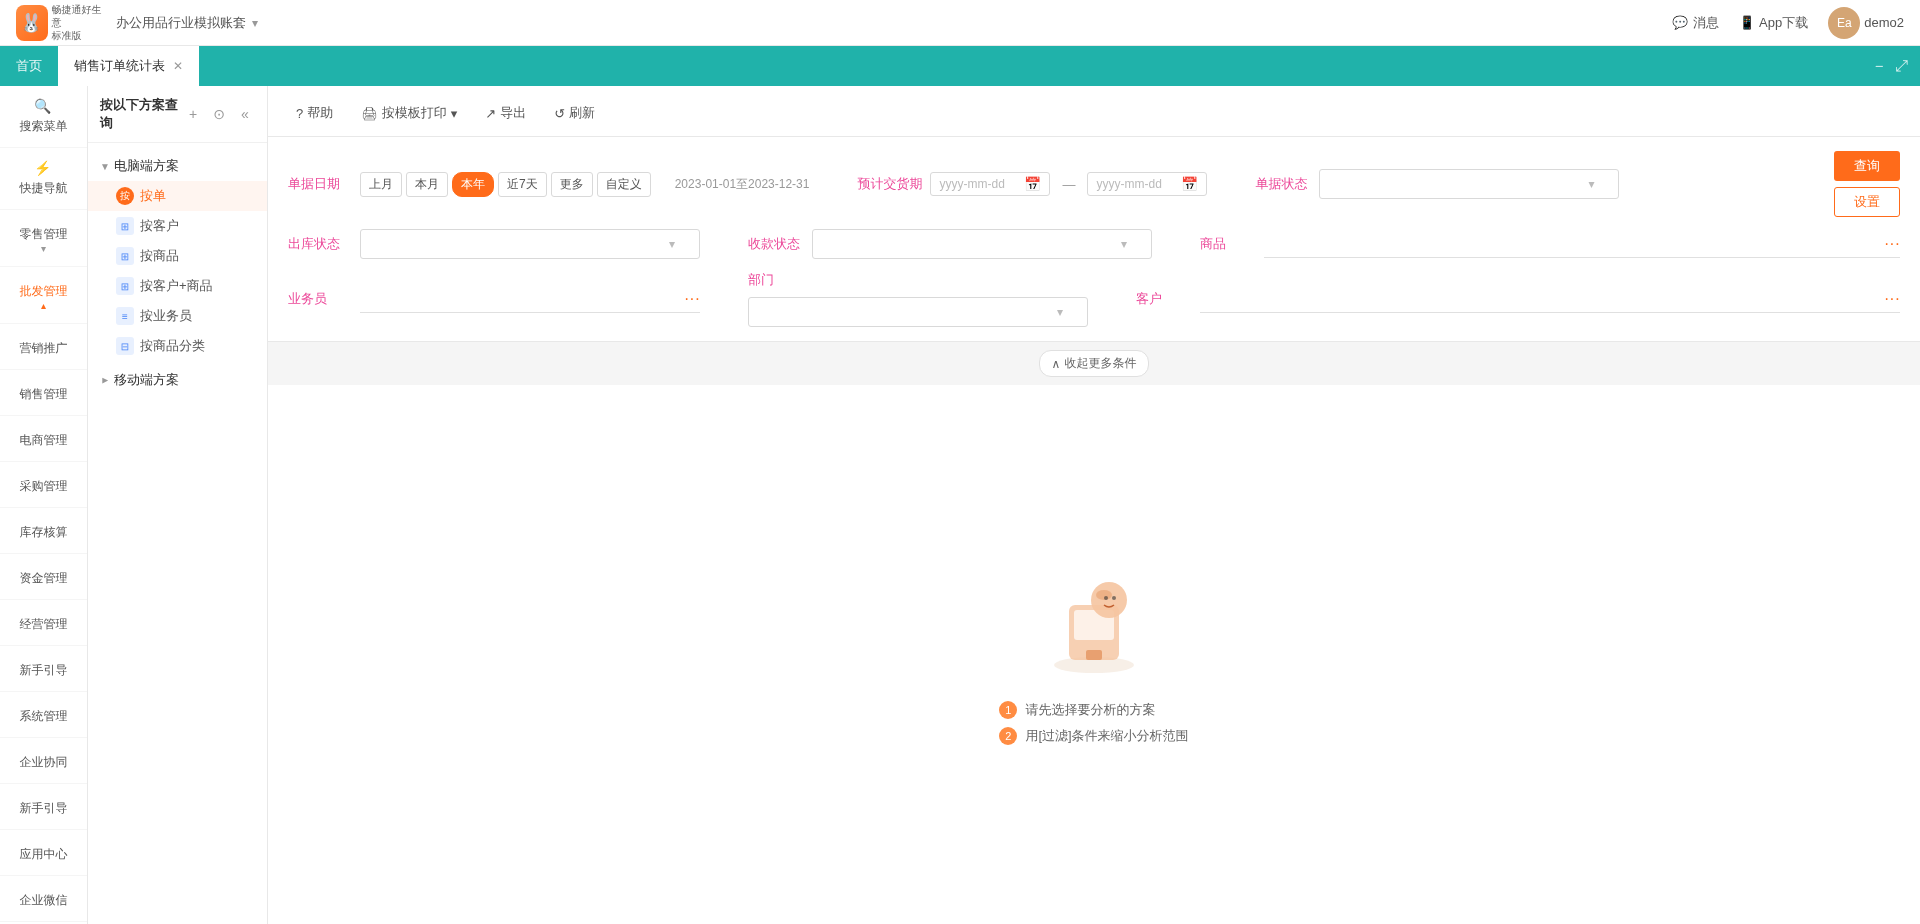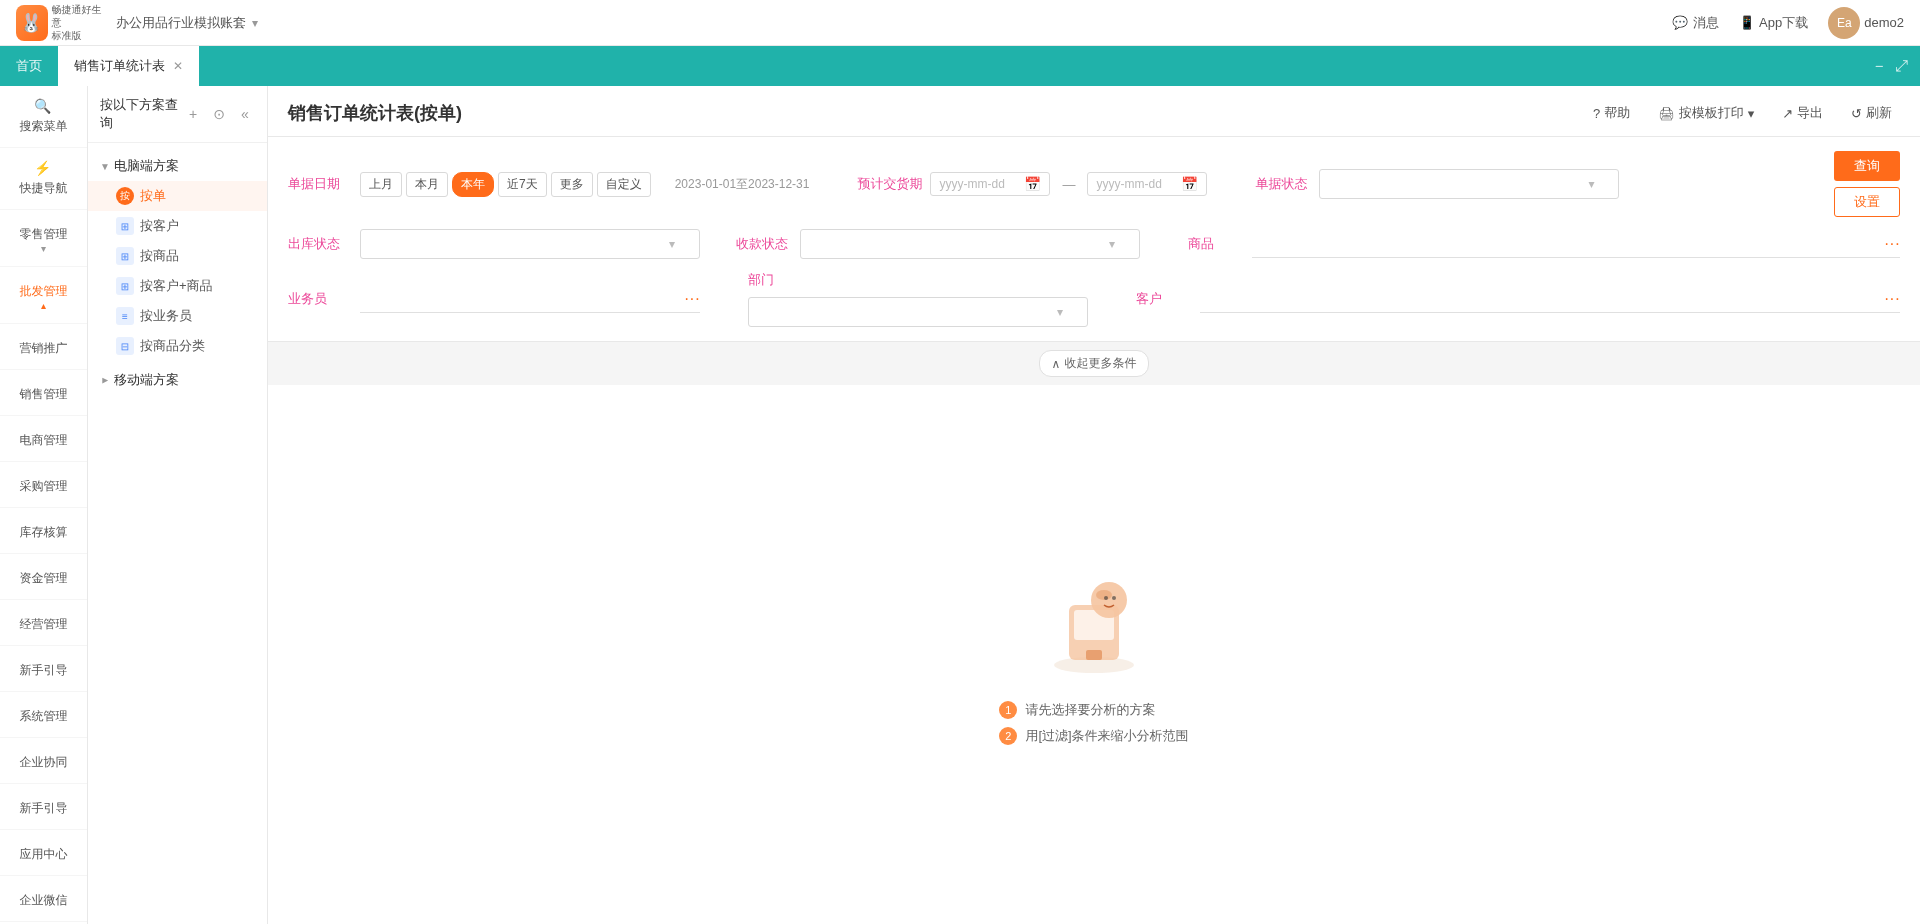--- a/index.html
+++ b/index.html
@@ -30,21 +30,21 @@
 
     
     .sidebar { width: 88px; background: #fff; border-right: 1px solid #e8e8e8; display: flex; flex-direction: column; flex-shrink: 0; overflow-y: auto; }
 
     
     .content { flex: 1; display: flex; overflow: hidden; }
 
     
     .left-panel { width: 180px; background: #fff; border-right: 1px solid #e8e8e8; flex-shrink: 0; overflow-y: auto; }
     .left-panel-header { display: flex; align-items: center; padding: 10px 12px; border-bottom: 1px solid #f0f0f0; }
-    .left-panel-title { font-size: 13px; color: #333; flex: 1; }
+    .left-panel-title { font-size: 13px; color: #333; flex: 1; font-weight: bold; }
     .left-panel-actions { display: flex; gap: 6px; }
     .lp-action-btn { width: 20px; height: 20px; display: flex; align-items: center; justify-content: center; cursor: pointer; color: #999; font-size: 14px; }
     .tree-section { padding: 8px 0; }
     .tree-parent { display: flex; align-items: center; padding: 6px 12px; cursor: pointer; font-size: 13px; color: #333; }
     .tree-arrow { margin-right: 4px; font-size: 10px; color: #999; }
     .tree-child { display: flex; align-items: center; padding: 6px 12px 6px 28px; cursor: pointer; font-size: 13px; color: #555; }
     .tree-child.active { color: #ff6b1a; background: #fff5f0; }
     .tree-child-icon { width: 18px; height: 18px; border-radius: 50%; background: #ff6b1a; display: flex; align-items: center; justify-content: center; color: white; font-size: 10px; margin-right: 6px; flex-shrink: 0; }
     .tree-child-icon.square { border-radius: 3px; background: #e8e8e8; color: #666; }
     .tree-child-icon.bar { border-radius: 3px; background: #e8e8e8; color: #666; }
@@ -247,21 +247,20 @@
         <div class="tree-parent" style="margin-top:4px;">
           <span class="tree-arrow" style="transform:rotate(-90deg); display:inline-block;">▼</span>
           <span>移动端方案</span>
         </div>
       </div>
     </div>
 
     <div class="main-content">
 
       <div class="page-header">
-        <span class="page-title">销售订单统计表(按单)</span>
         <div class="page-actions">
           <div class="page-action-btn">
             <span>?</span>
             <span>帮助</span>
           </div>
           <div class="page-action-btn">
             <span>🖨</span>
             <span>按模板打印</span>
             <span>▾</span>
           </div>
@@ -321,21 +320,21 @@
           </div>
         </div>
 
         <div class="filter-row">
           <span class="filter-label">出库状态</span>
           <div class="filter-select" style="width:340px;">
             <span style="color:#bbb;"></span>
             <span class="filter-select-arrow">▾</span>
           </div>
 
-          <div style="margin-left:20px; display:flex; align-items:center; gap:8px;">
+          <div style="margin-left:32px; display:flex; align-items:center; gap:8px;">
             <span class="filter-label">收款状态</span>
             <div class="filter-select" style="width:340px;">
               <span style="color:#bbb;"></span>
               <span class="filter-select-arrow">▾</span>
             </div>
           </div>
 
           <div style="margin-left:32px; display:flex; align-items:center; gap:8px; flex:1;">
             <span class="filter-label">商品</span>
             <div style="flex:1; border-bottom:1px solid #e0e0e0; display:flex; align-items:center; justify-content:flex-end; padding:4px 0; min-width:200px;">

